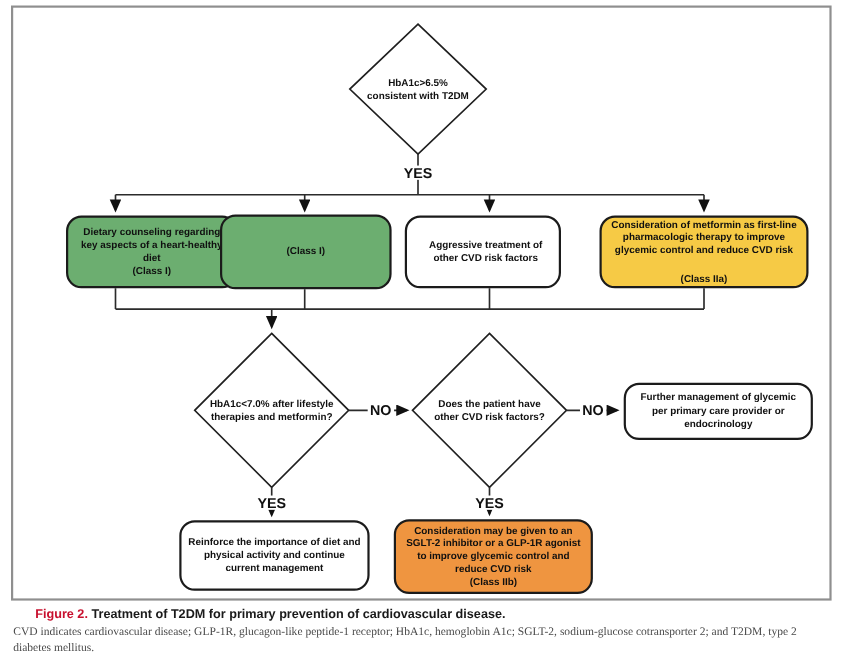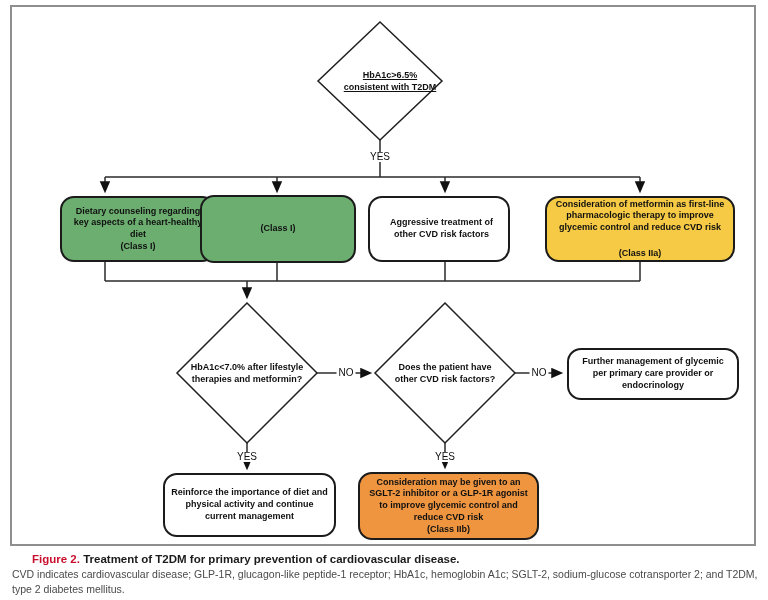--- a/index.html
+++ b/index.html
@@ -17,31 +17,31 @@
     display:flex;flex-direction:column;align-items:center;justify-content:center;
     font-size:9px;font-weight:bold;color:#101010;text-align:center;line-height:1.3;
     padding:3px 6px;
   }
   .diamond-label{
     position:absolute;display:flex;align-items:center;justify-content:center;
     font-size:9px;font-weight:bold;color:#101010;text-align:center;line-height:1.35;
   }
   .edge-label{
     position:absolute;transform:translate(-50%,-50%);
-    font-size:10px;font-weight:normal;color:#101010;background:#fff;padding:0 2px;
+    font-size:13px;font-weight:bold;color:#101010;background:#fff;padding:0 2px;
     line-height:1;
   }
   #caption-line{
     position:absolute;left:12px;top:552px;width:748px;
     font-size:11.5px;font-weight:bold;color:#1a1a1a;line-height:1.3;
   }
   #fig-label{font-weight:bold;}
   #fig-abbrev{
     position:absolute;left:12px;top:567px;width:748px;
-    font-size:10.5px;color:#4a4a4a;line-height:1.45;
+    font-size:10.5px;color:#4a4a4a;line-height:1.45;font-family:Liberation Serif, serif;
   }
 </style>
 </head>
 <body>
 
 <div id="stage">
 
   <div id="frame"></div>
 
   <svg id="connectors" width="768" height="600" viewBox="0 0 768 600">
@@ -65,21 +65,21 @@
     <polygon points="247,303 317,373 247,443 177,373" fill="#ffffff" stroke="#1f1f1f" stroke-width="1.5"></polygon>
     <polygon points="445,303 515,373 445,443 375,373" fill="#ffffff" stroke="#1f1f1f" stroke-width="1.5"></polygon>
 
     <path d="M317,373 L370,373" fill="none" stroke="#2b2b2b" stroke-width="1.5" marker-end="url(#arrow)"></path>
     <path d="M515,373 L561,373" fill="none" stroke="#2b2b2b" stroke-width="1.5" marker-end="url(#arrow)"></path>
 
     <path d="M247,443 L247,468" fill="none" stroke="#2b2b2b" stroke-width="1.5" marker-end="url(#arrow)"></path>
     <path d="M445,443 L445,467" fill="none" stroke="#2b2b2b" stroke-width="1.5" marker-end="url(#arrow)"></path>
   </svg>
 
-  <div class="diamond-label" style="left:340px;top:52px;width:100px;height:58px;text-decoration:underline;">
+  <div class="diamond-label" style="left:330px;top:52px;width:100px;height:58px;">
     <span>HbA1c&gt;6.5% consistent with T2DM</span>
   </div>
   <div class="diamond-label" style="left:185px;top:344px;width:124px;height:58px;">
     <span>HbA1c&lt;7.0% after lifestyle therapies and metformin?</span>
   </div>
   <div class="diamond-label" style="left:390px;top:344px;width:110px;height:58px;">
     <span>Does the patient have other CVD risk factors?</span>
   </div>
 
   <div class="flow-box" style="left: 28px; top: 196px; width: 156px; height: 66px; background-color: rgb(108, 174, 112); margin-left: 32px;">

